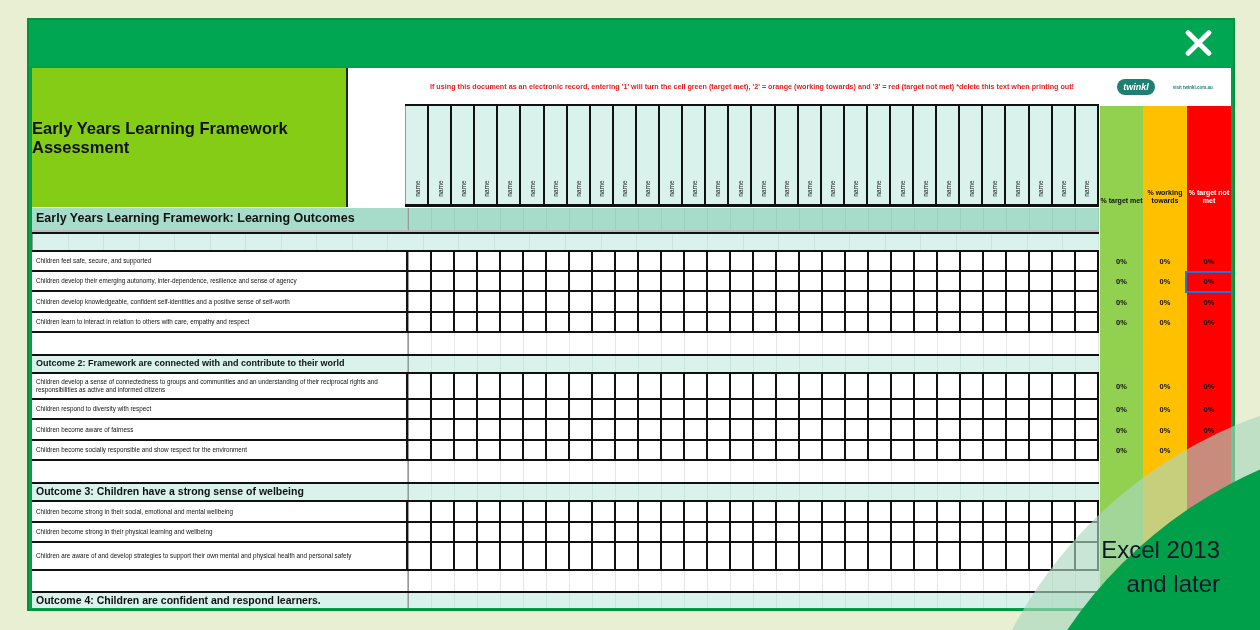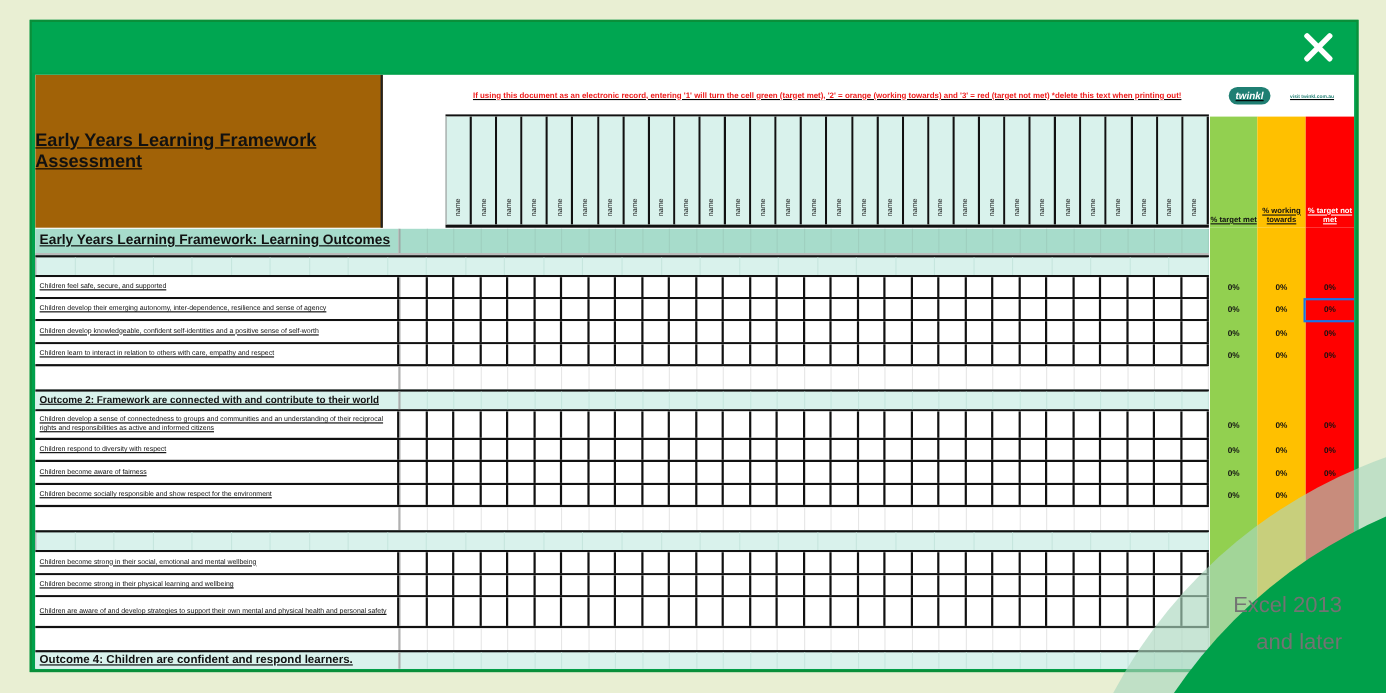--- a/index.html
+++ b/index.html
@@ -9,42 +9,42 @@
   .frame { position: absolute; left: 27px; top: 18px; width: 1208px; height: 593px; background: #00a14b; border: 2px solid #0a8f3a; }
   .topbar { position: absolute; left: 0; top: 0; width: 100%; height: 46px; background: #00a651; }
   .close-btn { position: absolute; right: 18px; top: 6px; width: 34px; height: 34px; cursor: pointer; }
   .close-btn::before, .close-btn::after { content: ""; position: absolute; left: 15px; top: 0; width: 5px; height: 34px; background: #fff; border-radius: 2px; }
   .close-btn::before { transform: rotate(45deg); }
   .close-btn::after { transform: rotate(-45deg); }
 
   .sheet { position: absolute; left: 3px; top: 48px; width: 1199px; height: 540px; background: #fff; overflow: hidden; }
 
   
-  .abs { position: absolute; text-decoration: underline; }
-  .title-cell { left: 0; top: 0; width: 316px; height: 139px; background: #a16207; border-right: 2px solid #222; display: flex; align-items: center; justify-content: center; }
+  .abs { position: absolute; }
+  .title-cell { left: 0; top: 0; width: 316px; height: 139px; background: #84cc16; border-right: 2px solid #222; display: flex; align-items: center; justify-content: center; }
   .title-cell span { font-weight: bold; font-size: 16.5px; color: #111; }
   .instr { left: 373px; top: 0; width: 694px; height: 38px; border-bottom: 2px solid #111; display: flex; align-items: center; justify-content: center; }
   .instr span { color: #ee1c1c; font-size: 7.2px; font-weight: bold; letter-spacing: 0; }
   .logo-cell { left: 1067px; top: 0; width: 132px; height: 38px; display: flex; align-items: center; justify-content: center; gap: 18px; }
   .logo-cloud { background: #1f7f73; color: #fff; font-weight: bold; font-size: 9px; padding: 3px 6px; border-radius: 10px; font-style: italic; }
   .logo-url { color: #1f7f73; font-size: 4.5px; font-weight: bold; }
 
   .names { left: 373px; top: 38px; width: 694px; height: 101px; display: flex; border-bottom: 3px solid #111; }
   .name-col { flex: 1; background: #d9f2ec; border-right: 2px solid #111; position: relative; }
   .name-col:first-child { border-left: 1px solid #999; }
   .name-col span { position: absolute; bottom: 4px; left: 50%; transform: translateX(-50%) rotate(-90deg); transform-origin: center; font-size: 6.5px; color: #111; white-space: nowrap; width: 24px; text-align: center; margin-bottom: 8px; }
 
   .stat-head { top: 38px; height: 101px; display: flex; align-items: flex-end; justify-content: center; text-align: center; font-size: 7px; font-weight: bold; padding-bottom: 2px; line-height: 1.15; }
   .stat-green { background: #92d050; color: #111; }
   .stat-orange { background: #ffc000; color: #111; }
   .stat-red { background: #ff0000; color: #fff; }
   .stat-col { top: 139px; height: 401px; }
 
   .row { left: 0; width: 1067px; display: flex; }
-  .label { width: 331px; border-right: 2px solid #111; display: flex; align-items: center; padding-left: 4px; color: #111; }
+  .label { width: 376px; border-right: 2px solid #111; display: flex; align-items: center; padding-left: 4px; color: #111; }
   .label span { font-size: 6.3px; line-height: 1.25; }
   .cells { flex: 1; display: flex; border-left: 1px solid #999; }
   .cell { flex: 1; border-right: 2px solid #111; }
   .data-row { border-bottom: 2px solid #111; background: #fff; }
   .blank-row .label { border-right: 1px solid #bbb; }
   .blank-row .cell { border-right: 1px solid #e6e6e6; }
   .section-row { background: #a7dccb; border-bottom: 2px solid #bbb; }
   .section-row .label { border-right: 1px solid #bbb; }
   .section-row .label span { font-size: 12.5px; font-weight: bold; }
   .section-row .cell { border-right: 1px solid #9fcfbf; }
@@ -54,21 +54,21 @@
   .outcome-row .cell { border-right: 1px solid #c6e6de; }
   .outcome-row.big .label span { font-size: 10.5px; }
 
   .pct { position: absolute; font-size: 7.5px; font-weight: bold; color: #111; width: 43px; text-align: center; }
   .pct.sel { outline: 2px solid #1a73e8; outline-offset: 0; }
 
   
   .badge-wrap { position: absolute; left: 0; top: 0; width: 1260px; height: 630px; pointer-events: none; overflow: hidden; }
   .arc-light { position: absolute; left: 960px; top: 390px; width: 900px; height: 900px; border-radius: 50%; background: rgba(170, 215, 190, 0.65); }
   .arc-dark { position: absolute; left: 990px; top: 432px; width: 900px; height: 900px; border-radius: 50%; background: #00a04a; }
-  .badge-text { position: absolute; right: 40px; top: 533px; text-align: right; color: #737373; font-size: 20px; line-height: 34px; pointer-events: auto; }
+  .badge-text { position: absolute; right: 40px; top: 533px; text-align: right; color: #0f172a; font-size: 24px; line-height: 34px; pointer-events: auto; }
 </style>
 </head>
 <body>
 
 <div class="frame">
   <div class="topbar">
     <div class="close-btn"></div>
   </div>
 
   <div class="sheet">
@@ -662,20 +662,23 @@
             <div class="cell"></div>
             <div class="cell"></div>
             <div class="cell"></div>
             <div class="cell"></div>
             <div class="cell"></div>
             <div class="cell"></div>
             <div class="cell"></div>
           </div>
         </div>
         <div class="abs row outcome-row big" style="top: 414px; height: 20px;">
+          <div class="label">
+            <span>Outcome 3: Children have a strong sense of welbeing</span>
+          </div>
           <div class="cells">
             <div class="cell"></div>
             <div class="cell"></div>
             <div class="cell"></div>
             <div class="cell"></div>
             <div class="cell"></div>
             <div class="cell"></div>
             <div class="cell"></div>
             <div class="cell"></div>
             <div class="cell"></div>

